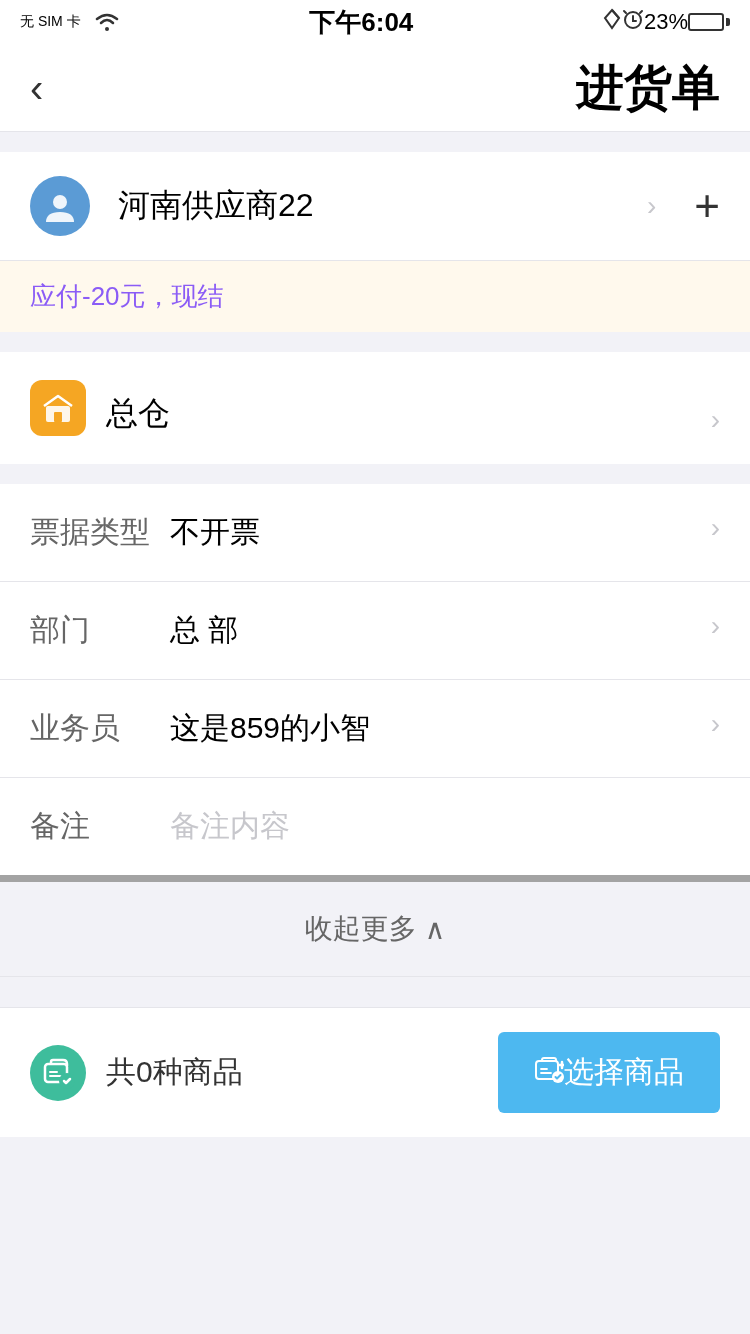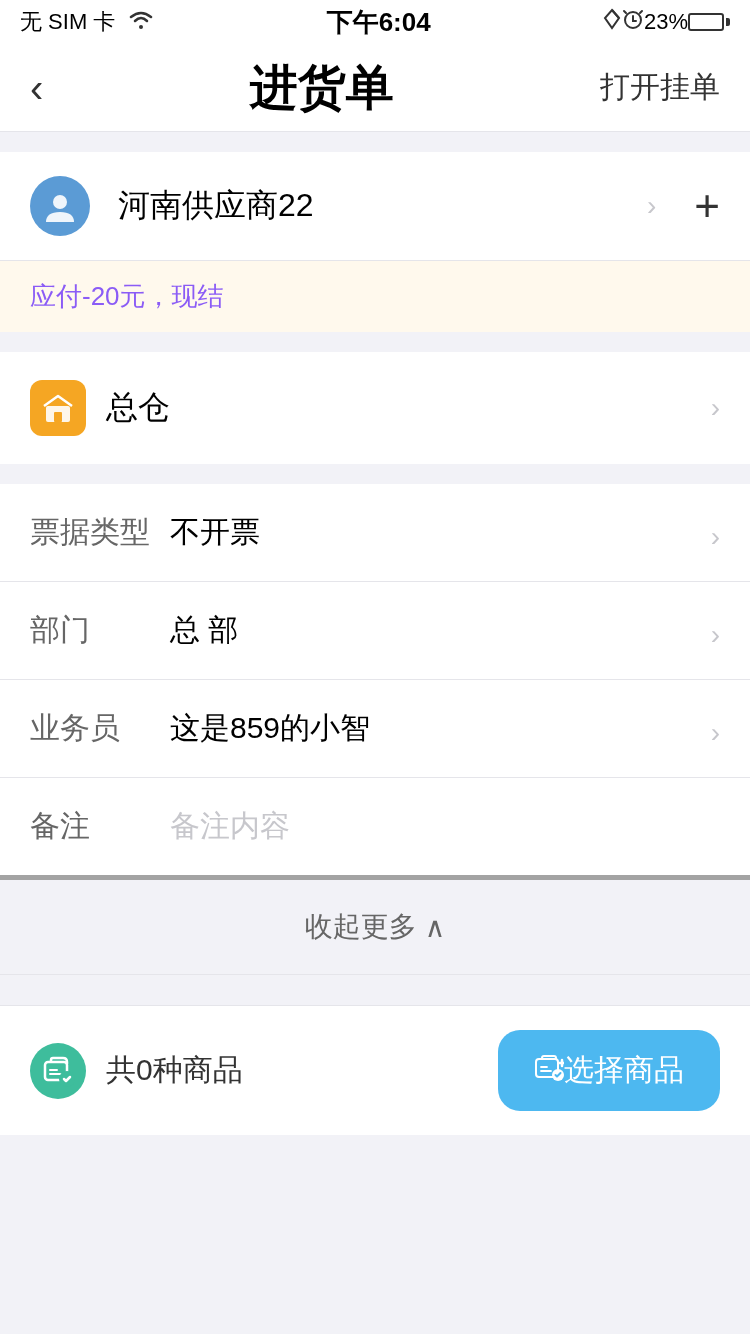--- a/index.html
+++ b/index.html
@@ -16,21 +16,21 @@
     .status-bar {
       display: flex;
       justify-content: space-between;
       align-items: center;
       height: 44px;
       background: #fff;
       padding: 0 20px;
       font-size: 24px;
       font-weight: 500;
     }
-    .status-left { display: flex; align-items: center; gap: 12px; font-size: 22px; }
+    .status-left { display: flex; align-items: center; gap: 12px; font-size: 14px; }
     .status-center { font-size: 26px; font-weight: 600; }
     .status-right { display: flex; align-items: center; font-size: 22px; }
     .battery-icon {
       display: inline-flex; align-items: center; gap: 2px;
     }
     .battery-body {
       width: 36px; height: 18px; border: 2px solid #333; border-radius: 3px;
       position: relative;
     }
     .battery-fill {
@@ -124,21 +124,21 @@
 
     
     .row-divider {
       height: 20px;
       background: #f2f2f7;
     }
 
     
     .list-row {
       display: flex;
-      align-items: flex-end;
+      align-items: flex-start;
       padding: 28px 30px;
       background: #fff;
       border-bottom: 1px solid #e5e5ea;
       min-height: 80px;
     }
     .list-row:last-child { border-bottom: none; }
     .list-row-icon {
       width: 56px; height: 56px;
       border-radius: 12px;
       background: #f5a623;
@@ -162,33 +162,33 @@
     }
     .list-row-chevron {
       color: #c7c7cc;
       font-size: 28px;
       margin-left: 10px;
     }
 
     
     .warehouse-row {
       display: flex;
-      align-items: center;
+      align-items: flex-end;
       padding: 28px 30px;
       background: #fff;
     }
 
     
     .collapse-row {
       display: flex;
       align-items: center;
       justify-content: center;
       padding: 28px 30px;
       background: #f2f2f7;
-      border-top: 5px solid #a3a3a3;
+      border-top: 7px solid #a3a3a3;
       border-bottom: 1px solid #e5e5ea;
       cursor: pointer;
     }
     .collapse-text {
       font-size: 28px;
       color: #666;
       margin-right: 8px;
     }
     .collapse-icon {
       font-size: 28px;
@@ -215,21 +215,21 @@
     .product-count-text {
       flex: 1;
       font-size: 30px;
       color: #333;
     }
     .select-product-btn {
       background: #4db8f0;
       color: #fff;
       font-size: 30px;
       padding: 20px 36px;
-      border-radius: 22px;
+      border-radius: 6px;
       display: flex;
       align-items: center;
       cursor: pointer;
       white-space: nowrap;
     }
 
     .gray-bg {
       background: #f2f2f7;
       flex: 1;
       min-height: 300px;
@@ -269,21 +269,20 @@
     <span class="battery-icon">
       <span class="battery-body"><span class="battery-fill"></span></span>
       <span class="battery-tip"></span>
     </span>
   </div>
 </div>
 
 <div class="nav-bar">
   <span class="nav-back">‹</span>
   <span class="nav-title">进货单</span>
-  <span class="nav-action">打开挂单</span>
 </div>
 
 <div class="section-divider"></div>
 
 <div class="white-card">
   <div class="supplier-row">
     <div class="supplier-avatar">
       <svg viewBox="0 0 36 36" fill="none">
         <circle cx="18" cy="14" r="7" fill="white" opacity="0.9"></circle>
         <path d="M4 34 Q4 24 18 24 Q32 24 32 34" fill="white" opacity="0.9"></path>

